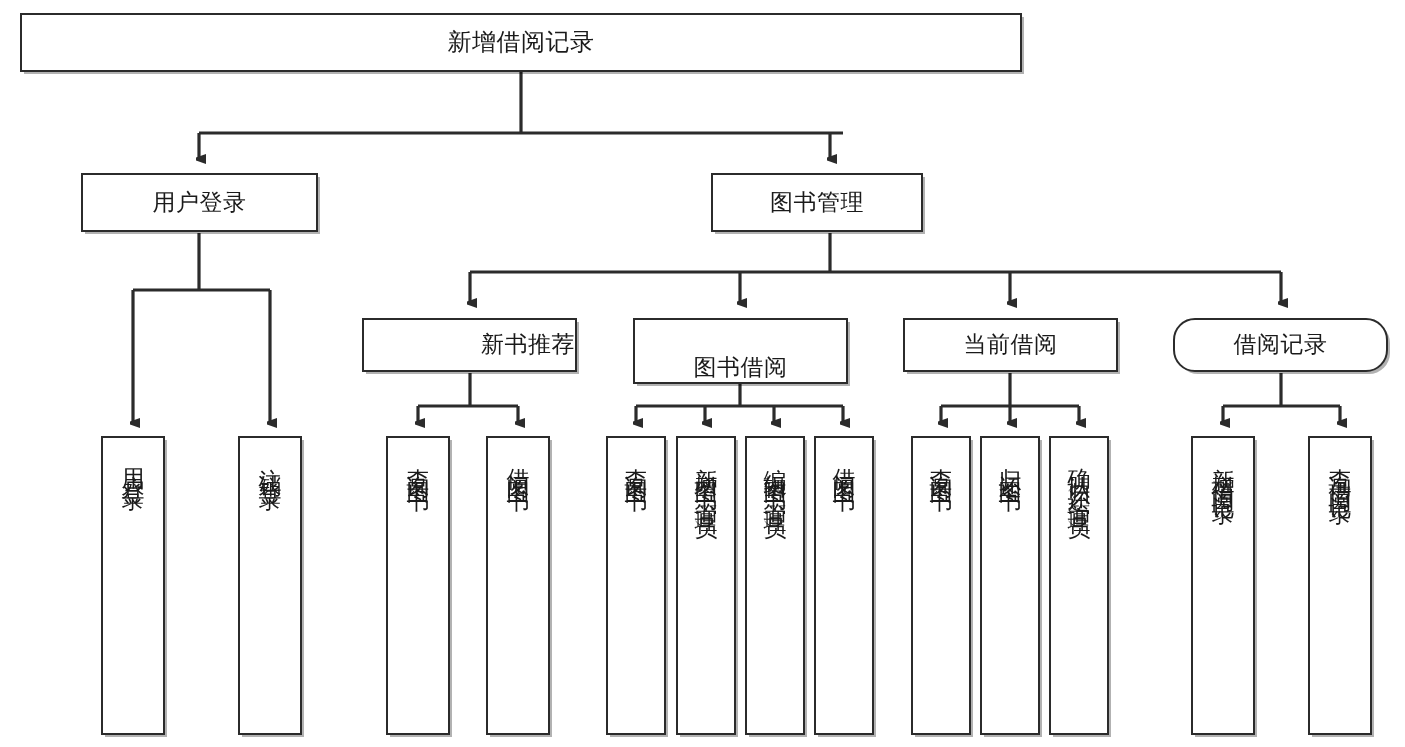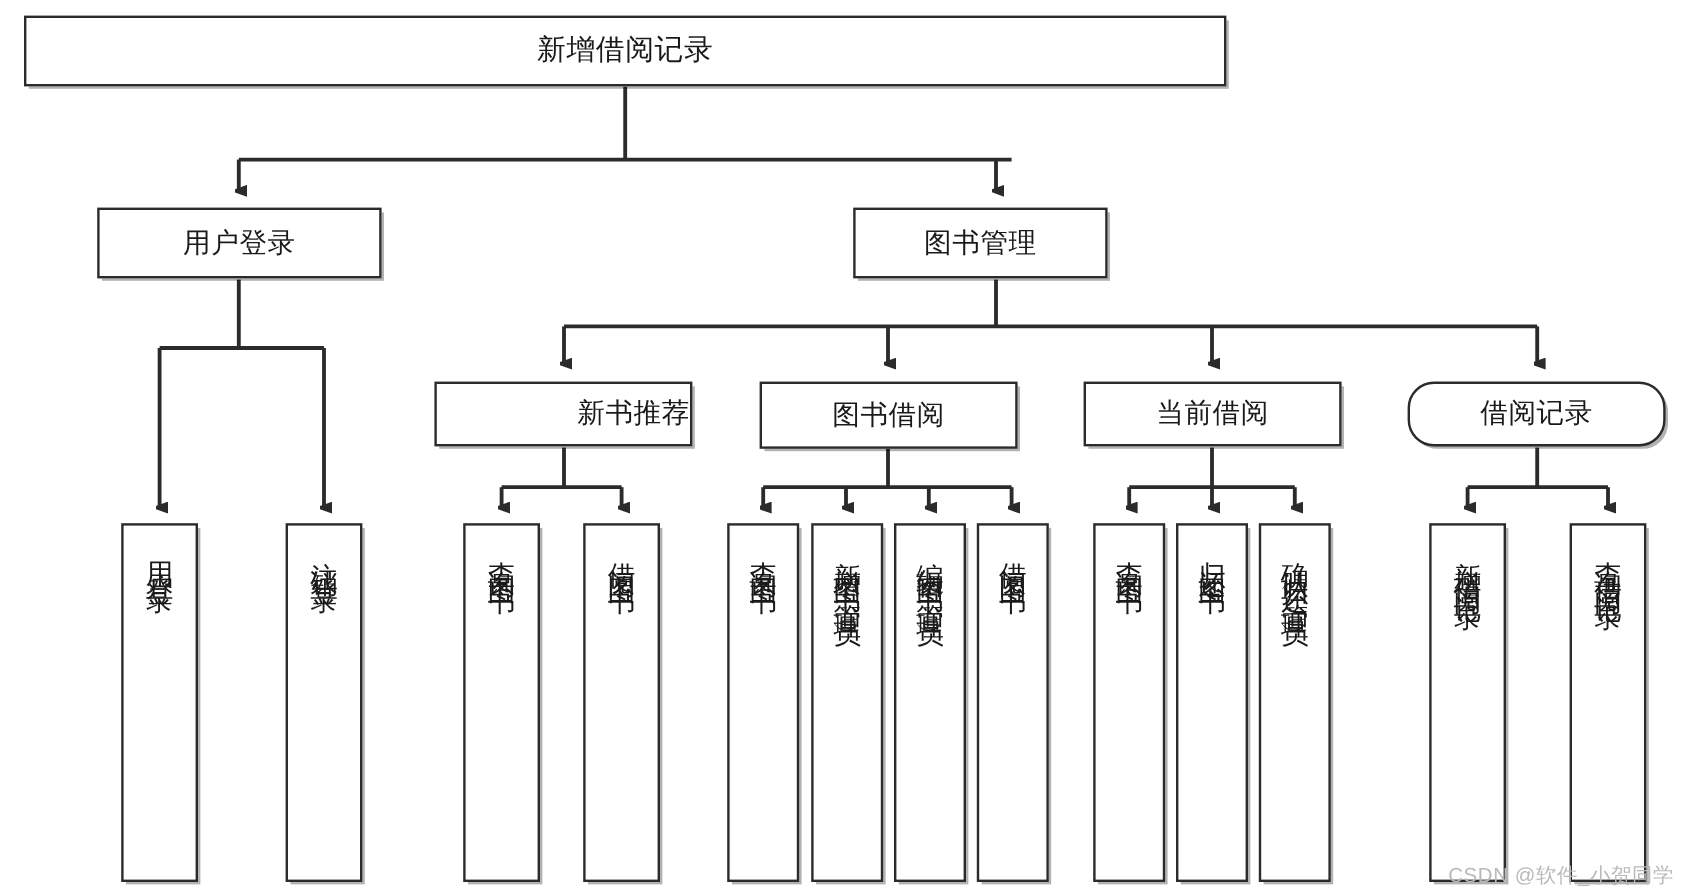--- a/index.html
+++ b/index.html
@@ -134,21 +134,21 @@
   <div class="node horizontal" style="left:81px; top:173px; width:237px; height:59px;">
     <span class="node-label">用户登录</span>
   </div>
   <div class="node horizontal" style="left:711px; top:173px; width:212px; height:59px;">
     <span class="node-label">图书管理</span>
   </div>
 
   <div class="node horizontal" style="left:362px; top:318px; width:215px; height:54px;justify-content:flex-end;">
     <span class="node-label">新书推荐</span>
   </div>
-  <div class="node horizontal" style="left:633px; top:318px; width:215px; height:56px;">
+  <div class="node horizontal" style="left:633px; top:318px; width:215px; height:66px;align-items:flex-end;">
     <span class="node-label">图书借阅</span>
   </div>
   <div class="node horizontal" style="left:903px; top:318px; width:215px; height:54px;">
     <span class="node-label">当前借阅</span>
   </div>
   <div class="node horizontal" style="left:1173px; top:318px; width:215px; height:54px;border-radius:22px;">
     <span class="node-label">借阅记录</span>
   </div>
 
   <div class="node vertical" style="left:101px; top:436px; width:64px; height:299px;">
@@ -188,15 +188,14 @@
     <span class="node-label">确认归还（管理员）</span>
   </div>
 
   <div class="node vertical" style="left:1191px; top:436px; width:64px; height:299px;">
     <span class="node-label">新增借阅记录</span>
   </div>
   <div class="node vertical" style="left:1308px; top:436px; width:64px; height:299px;">
     <span class="node-label">查询借阅记录</span>
   </div>
 
-  <div class="watermark">CSDN @软件_小贺同学</div>
 
 </div>
 
 </body></html>

